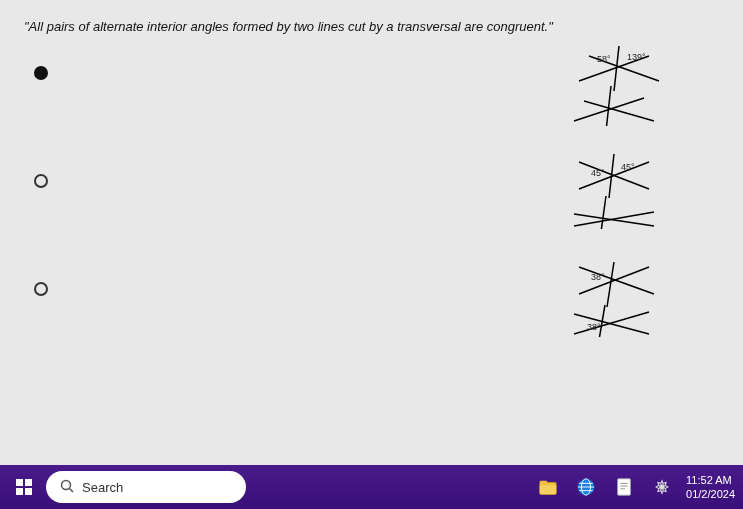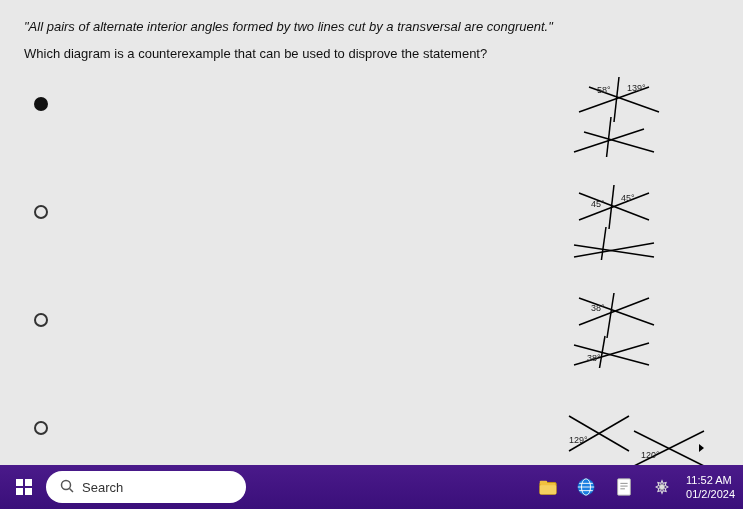--- a/index.html
+++ b/index.html
@@ -172,21 +172,20 @@
       font-size: 11px;
       text-align: left;
       line-height: 1.3;
     }
   </style>
 </head>
 <body>
 
 <div class="content-area">
   <div class="question-text">"All pairs of alternate interior angles formed by two lines cut by a transversal are congruent."</div>
-  <div class="sub-question">Which diagram is a counterexample that can be used to disprove the statement?</div>
 
   <div class="options-container">
 
     <div class="option-row">
       <div class="radio-circle selected"></div>
       <div class="diagram-container">
         <svg width="160" height="80" viewBox="0 0 160 80">
 
           <line x1="30" y1="10" x2="100" y2="35" stroke="black" stroke-width="1.5"></line>
           <line x1="20" y1="35" x2="90" y2="10" stroke="black" stroke-width="1.5"></line>
@@ -231,37 +230,20 @@
           <text x="32" y="18" class="angle-label">38°</text>
 
           <line x1="15" y1="52" x2="90" y2="72" stroke="black" stroke-width="1.5"></line>
           <line x1="15" y1="72" x2="90" y2="50" stroke="black" stroke-width="1.5"></line>
           <line x1="46" y1="43" x2="40" y2="78" stroke="black" stroke-width="1.5"></line>
           <text x="28" y="68" class="angle-label">38°</text>
         </svg>
       </div>
     </div>
 
-    <div class="option-row">
-      <div class="radio-circle"></div>
-      <div class="diagram-container">
-        <svg width="160" height="80" viewBox="0 0 160 80">
-
-          <line x1="10" y1="15" x2="70" y2="50" stroke="black" stroke-width="1.5"></line>
-          <line x1="10" y1="50" x2="70" y2="15" stroke="black" stroke-width="1.5"></line>
-          <text x="10" y="42" class="angle-label">129°</text>
-
-          <line x1="75" y1="30" x2="145" y2="65" stroke="black" stroke-width="1.5"></line>
-          <line x1="75" y1="65" x2="145" y2="30" stroke="black" stroke-width="1.5"></line>
-          <text x="82" y="57" class="angle-label">120°</text>
-
-          <polygon points="145,47 140,43 140,51" fill="black"></polygon>
-        </svg>
-      </div>
-    </div>
 
   </div>
 </div>
 
 <div class="taskbar">
 
   <div class="taskbar-start">
     <div class="start-grid">
       <div class="start-grid-cell"></div>
       <div class="start-grid-cell"></div>

